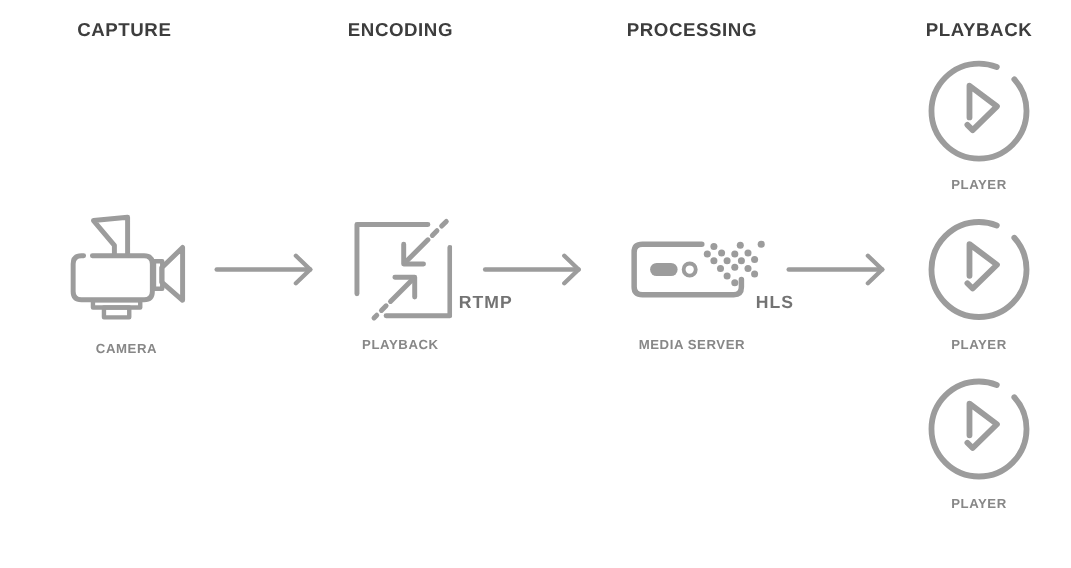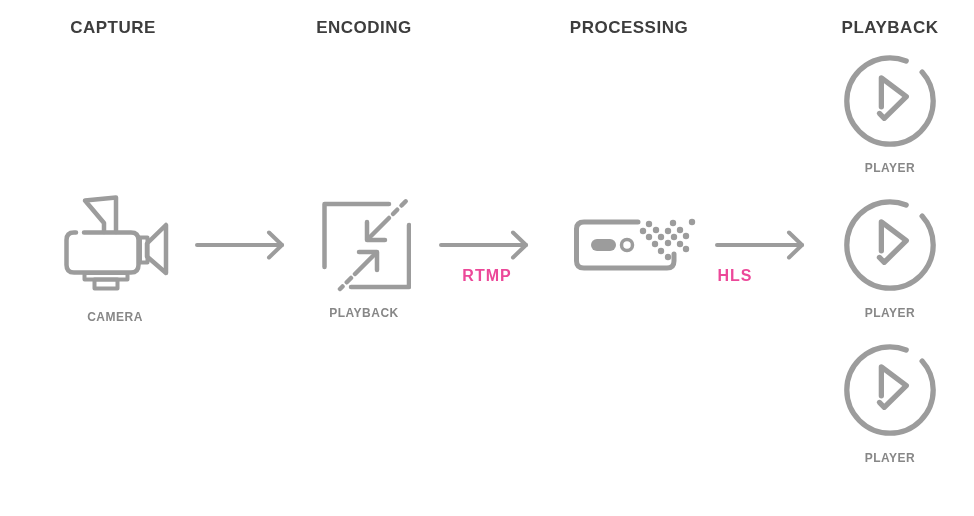--- a/index.html
+++ b/index.html
@@ -9,22 +9,22 @@
   }
   .stage-label{
     position:absolute;width:160px;text-align:center;
     font-size:17px;font-weight:bold;letter-spacing:.5px;color:#3d3d3d;
   }
   .node-label{
     position:absolute;width:160px;text-align:center;
     font-size:12px;font-weight:bold;letter-spacing:.5px;color:#878787;
   }
   .proto-label{
-    position:absolute;width:140px;text-align:center;
-    font-size:16px;font-weight:bold;letter-spacing:1px;color:#ec4899;
+    position:absolute;width:140px;text-align:left;
+    font-size:16px;font-weight:bold;letter-spacing:1px;color:#737373;
   }
   .abs{position:absolute;}
   svg{display:block;}
 </style>
 </head>
 <body>
 
 <div class="canvas">
 
   <div class="stage-label" style="left:17px;top:18px;">CAPTURE</div>
@@ -90,26 +90,27 @@
         <circle cx="102" cy="37" r="3.2"></circle>
         <circle cx="114" cy="36" r="3.2"></circle>
       <circle cx="83" cy="44" r="3.2"></circle>
         <circle cx="96" cy="43" r="3.2"></circle>
         <circle cx="108" cy="44" r="3.2"></circle>
       <circle cx="89" cy="51" r="3.2"></circle>
         <circle cx="114" cy="49" r="3.2"></circle>
       <circle cx="96" cy="57" r="3.2"></circle>
     </g>
   </svg>
+  <div class="node-label" style="left:533px;top:306px;">MEDIA SERVER</div>
 
   <svg class="abs" style="left:698px;top:230px;" width="100" height="30" viewBox="0 0 100 30" fill="none" stroke="#9c9c9c" stroke-width="4" stroke-linecap="round" stroke-linejoin="round">
     <line x1="3" y1="15" x2="88" y2="15"></line>
     <path d="M75,2.5 L88,15 L75,27.5"></path>
   </svg>
-  <div class="proto-label" style="left:649px;top:267px;">HLS</div>
+  <div class="proto-label" style="left:671px;top:267px;">HLS</div>
 
   <svg class="abs" style="left:826px;top:53px;" width="96" height="96" viewBox="0 0 100 100" fill="none" stroke="#9c9c9c" stroke-width="5.5" stroke-linecap="round" stroke-linejoin="round">
     <circle cx="50" cy="50" r="45" pathLength="360" stroke-dasharray="292 26 42 0"></circle>
     <path d="M41,56 L41,26 L67,45.5 L44,68 L39,63"></path>
   </svg>
   <div class="node-label" style="left:794px;top:161px;">PLAYER</div>
 
   <svg class="abs" style="left:826px;top:197px;" width="96" height="96" viewBox="0 0 100 100" fill="none" stroke="#9c9c9c" stroke-width="5.5" stroke-linecap="round" stroke-linejoin="round">
     <circle cx="50" cy="50" r="45" pathLength="360" stroke-dasharray="292 26 42 0"></circle>
     <path d="M41,56 L41,26 L67,45.5 L44,68 L39,63"></path>

